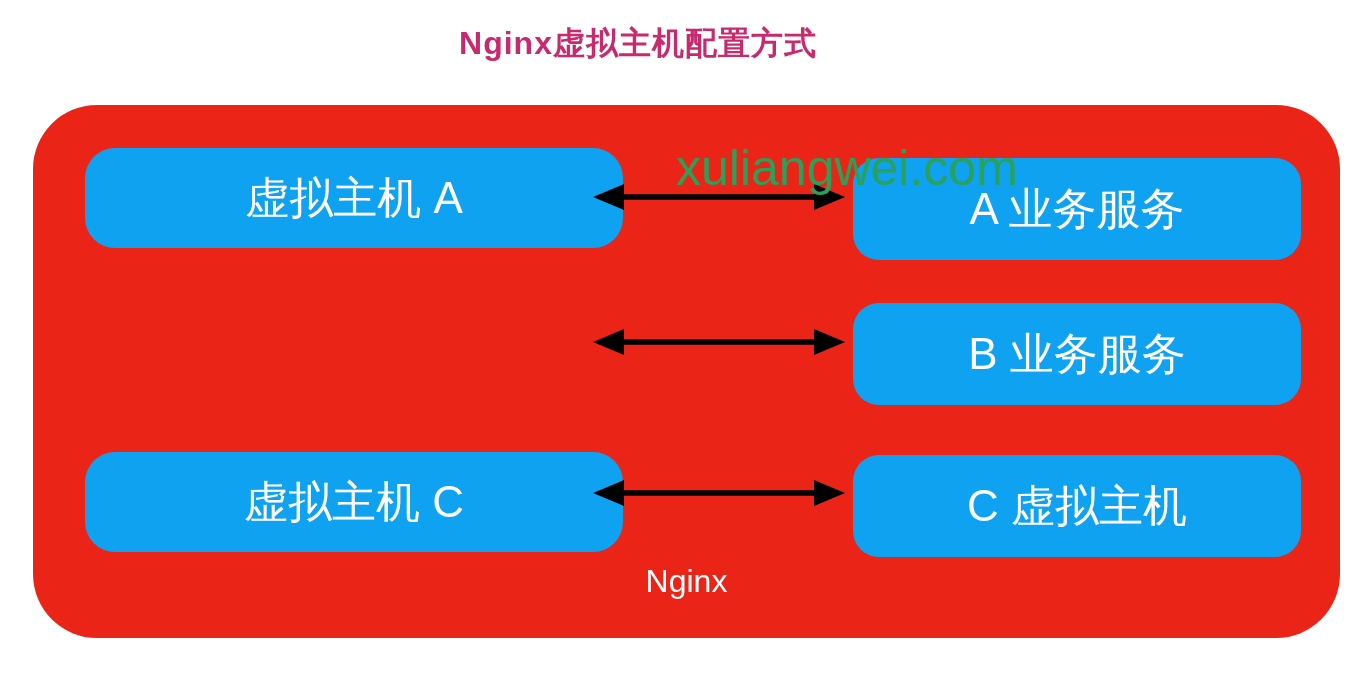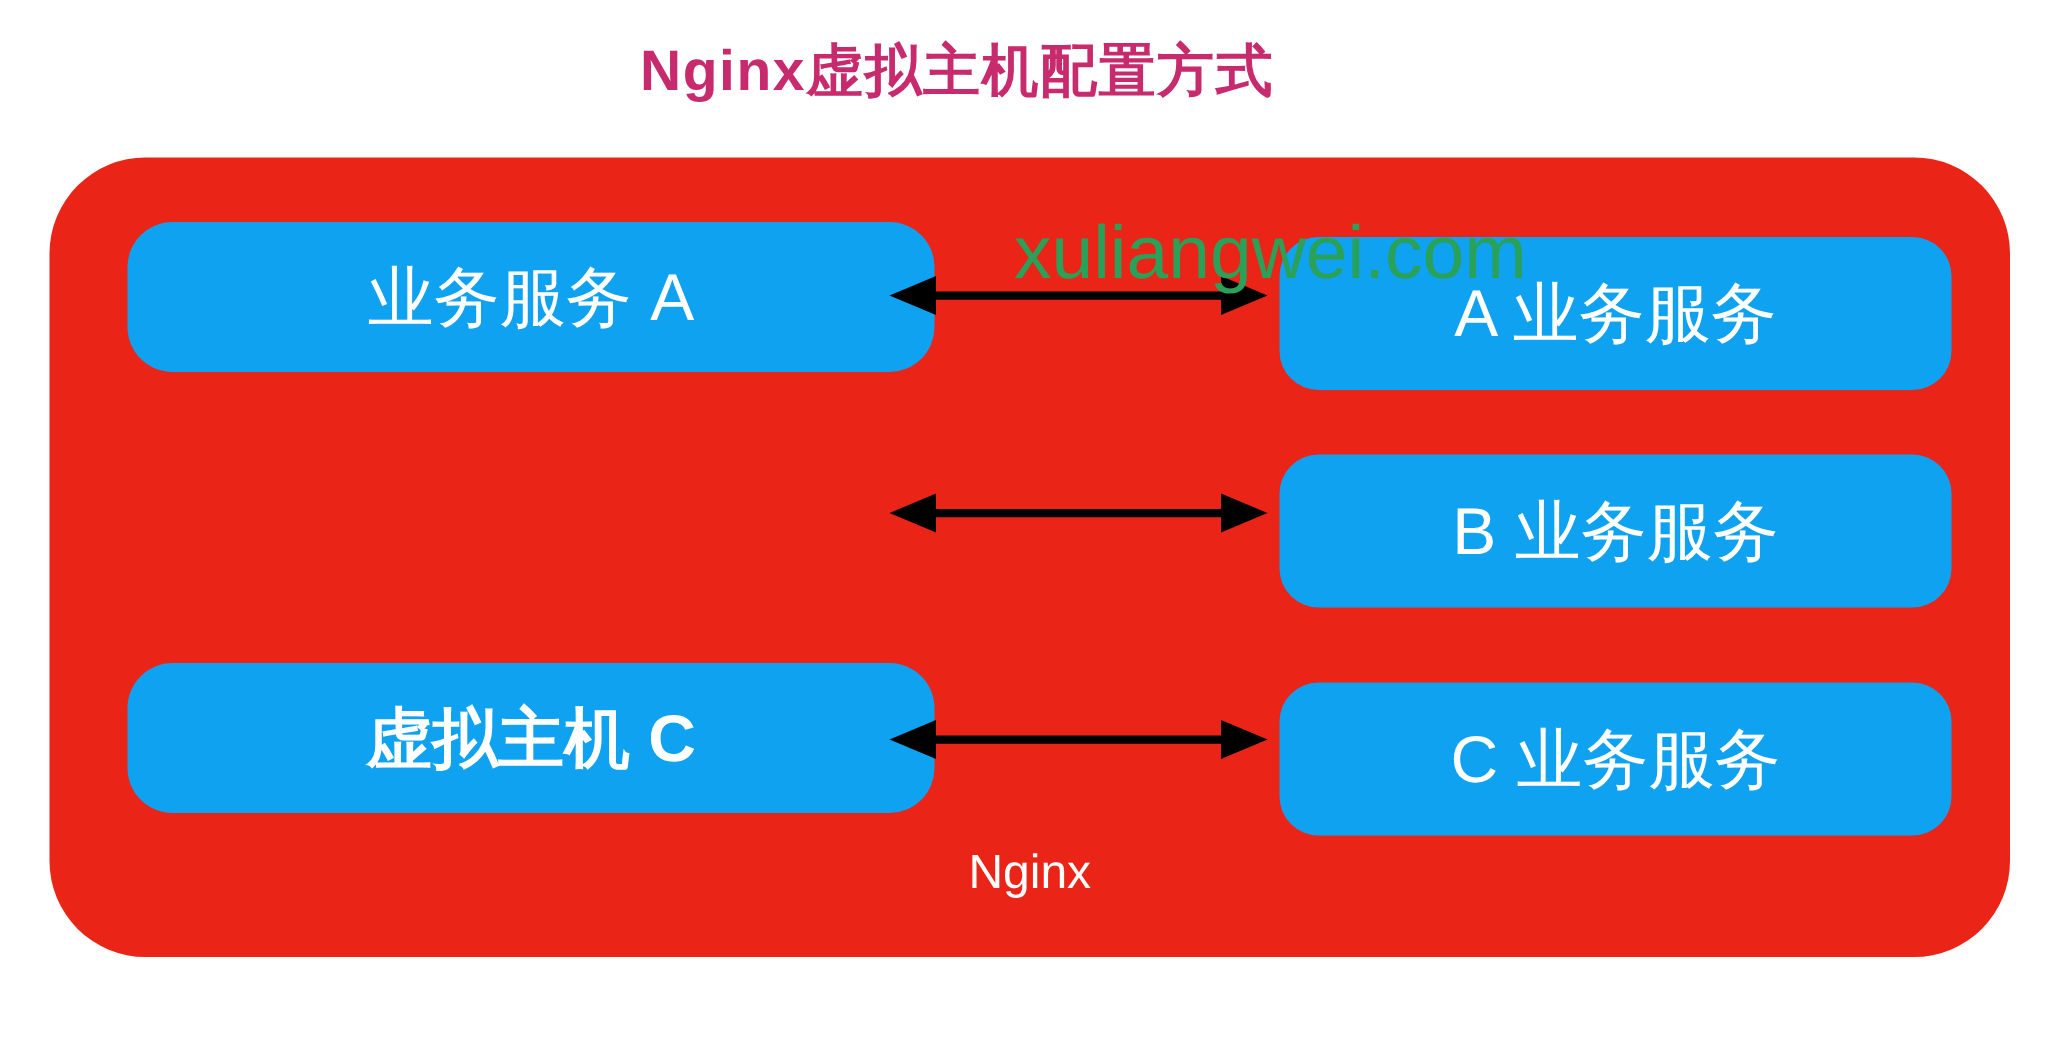--- a/index.html
+++ b/index.html
@@ -14,21 +14,21 @@
     height: 692px;
     background: var(--background, #ffffff);
     overflow: hidden;
   }
   .title {
     position: absolute;
     top: 22px;
     left: 638px;
     transform: translateX(-50%);
     margin: 0;
-    font-size: 38px;
+    font-size: 32px;
     font-weight: 700;
     letter-spacing: 1px;
     white-space: nowrap;
     color: var(--title, #c72b6e);
     z-index: 2;
   }
   .nginx-container {
     position: absolute;
     left: 33px;
     top: 105px;
@@ -55,21 +55,21 @@
     border-radius: 30px;
   }
   .service-box {
     left: 820px;
     width: 448px;
     height: 102px;
     border-radius: 26px;
   }
   .row-a .host-box, .host-box.row-a { top: 43px; }
   .row-b .host-box, .host-box.row-b { top: 188px; }
-  .row-c .host-box, .host-box.row-c { top: 337px; font-weight: bold; }
+  .row-c .host-box, .host-box.row-c { top: 347px; }
   .service-box.row-a { top: 53px; }
   .service-box.row-b { top: 198px; }
   .service-box.row-c { top: 350px; }
   .arrow {
     position: absolute;
     left: 559px;
     width: 254px;
     height: 34px;
     z-index: 3;
   }
@@ -100,21 +100,21 @@
 </head>
 <body>
 
 <div class="page">
 
   <h1 class="title">Nginx虚拟主机配置方式</h1>
 
   <div class="nginx-container">
 
     <div class="box host-box row-a">
-      <span>业务服务 A</span>
+      <span>虚拟主机 A</span>
     </div>
     <svg class="arrow row-a" viewBox="0 0 254 34">
       <line x1="22" y1="17" x2="232" y2="17"></line>
       <polygon points="1,17 32,4 32,30"></polygon>
       <polygon points="253,17 222,4 222,30"></polygon>
     </svg>
     <div class="box service-box row-a">
       <span>A 业务服务</span>
     </div>
 
@@ -129,21 +129,21 @@
 
     <div class="box host-box row-c">
       <span>虚拟主机 C</span>
     </div>
     <svg class="arrow row-c" viewBox="0 0 254 34">
       <line x1="22" y1="17" x2="232" y2="17"></line>
       <polygon points="1,17 32,4 32,30"></polygon>
       <polygon points="253,17 222,4 222,30"></polygon>
     </svg>
     <div class="box service-box row-c">
-      <span>C 业务服务</span>
+      <span>C 虚拟主机</span>
     </div>
 
     <div class="nginx-label">Nginx</div>
   </div>
 
   <div class="watermark">xuliangwei.com</div>
 
 </div>
 
 </body></html>

